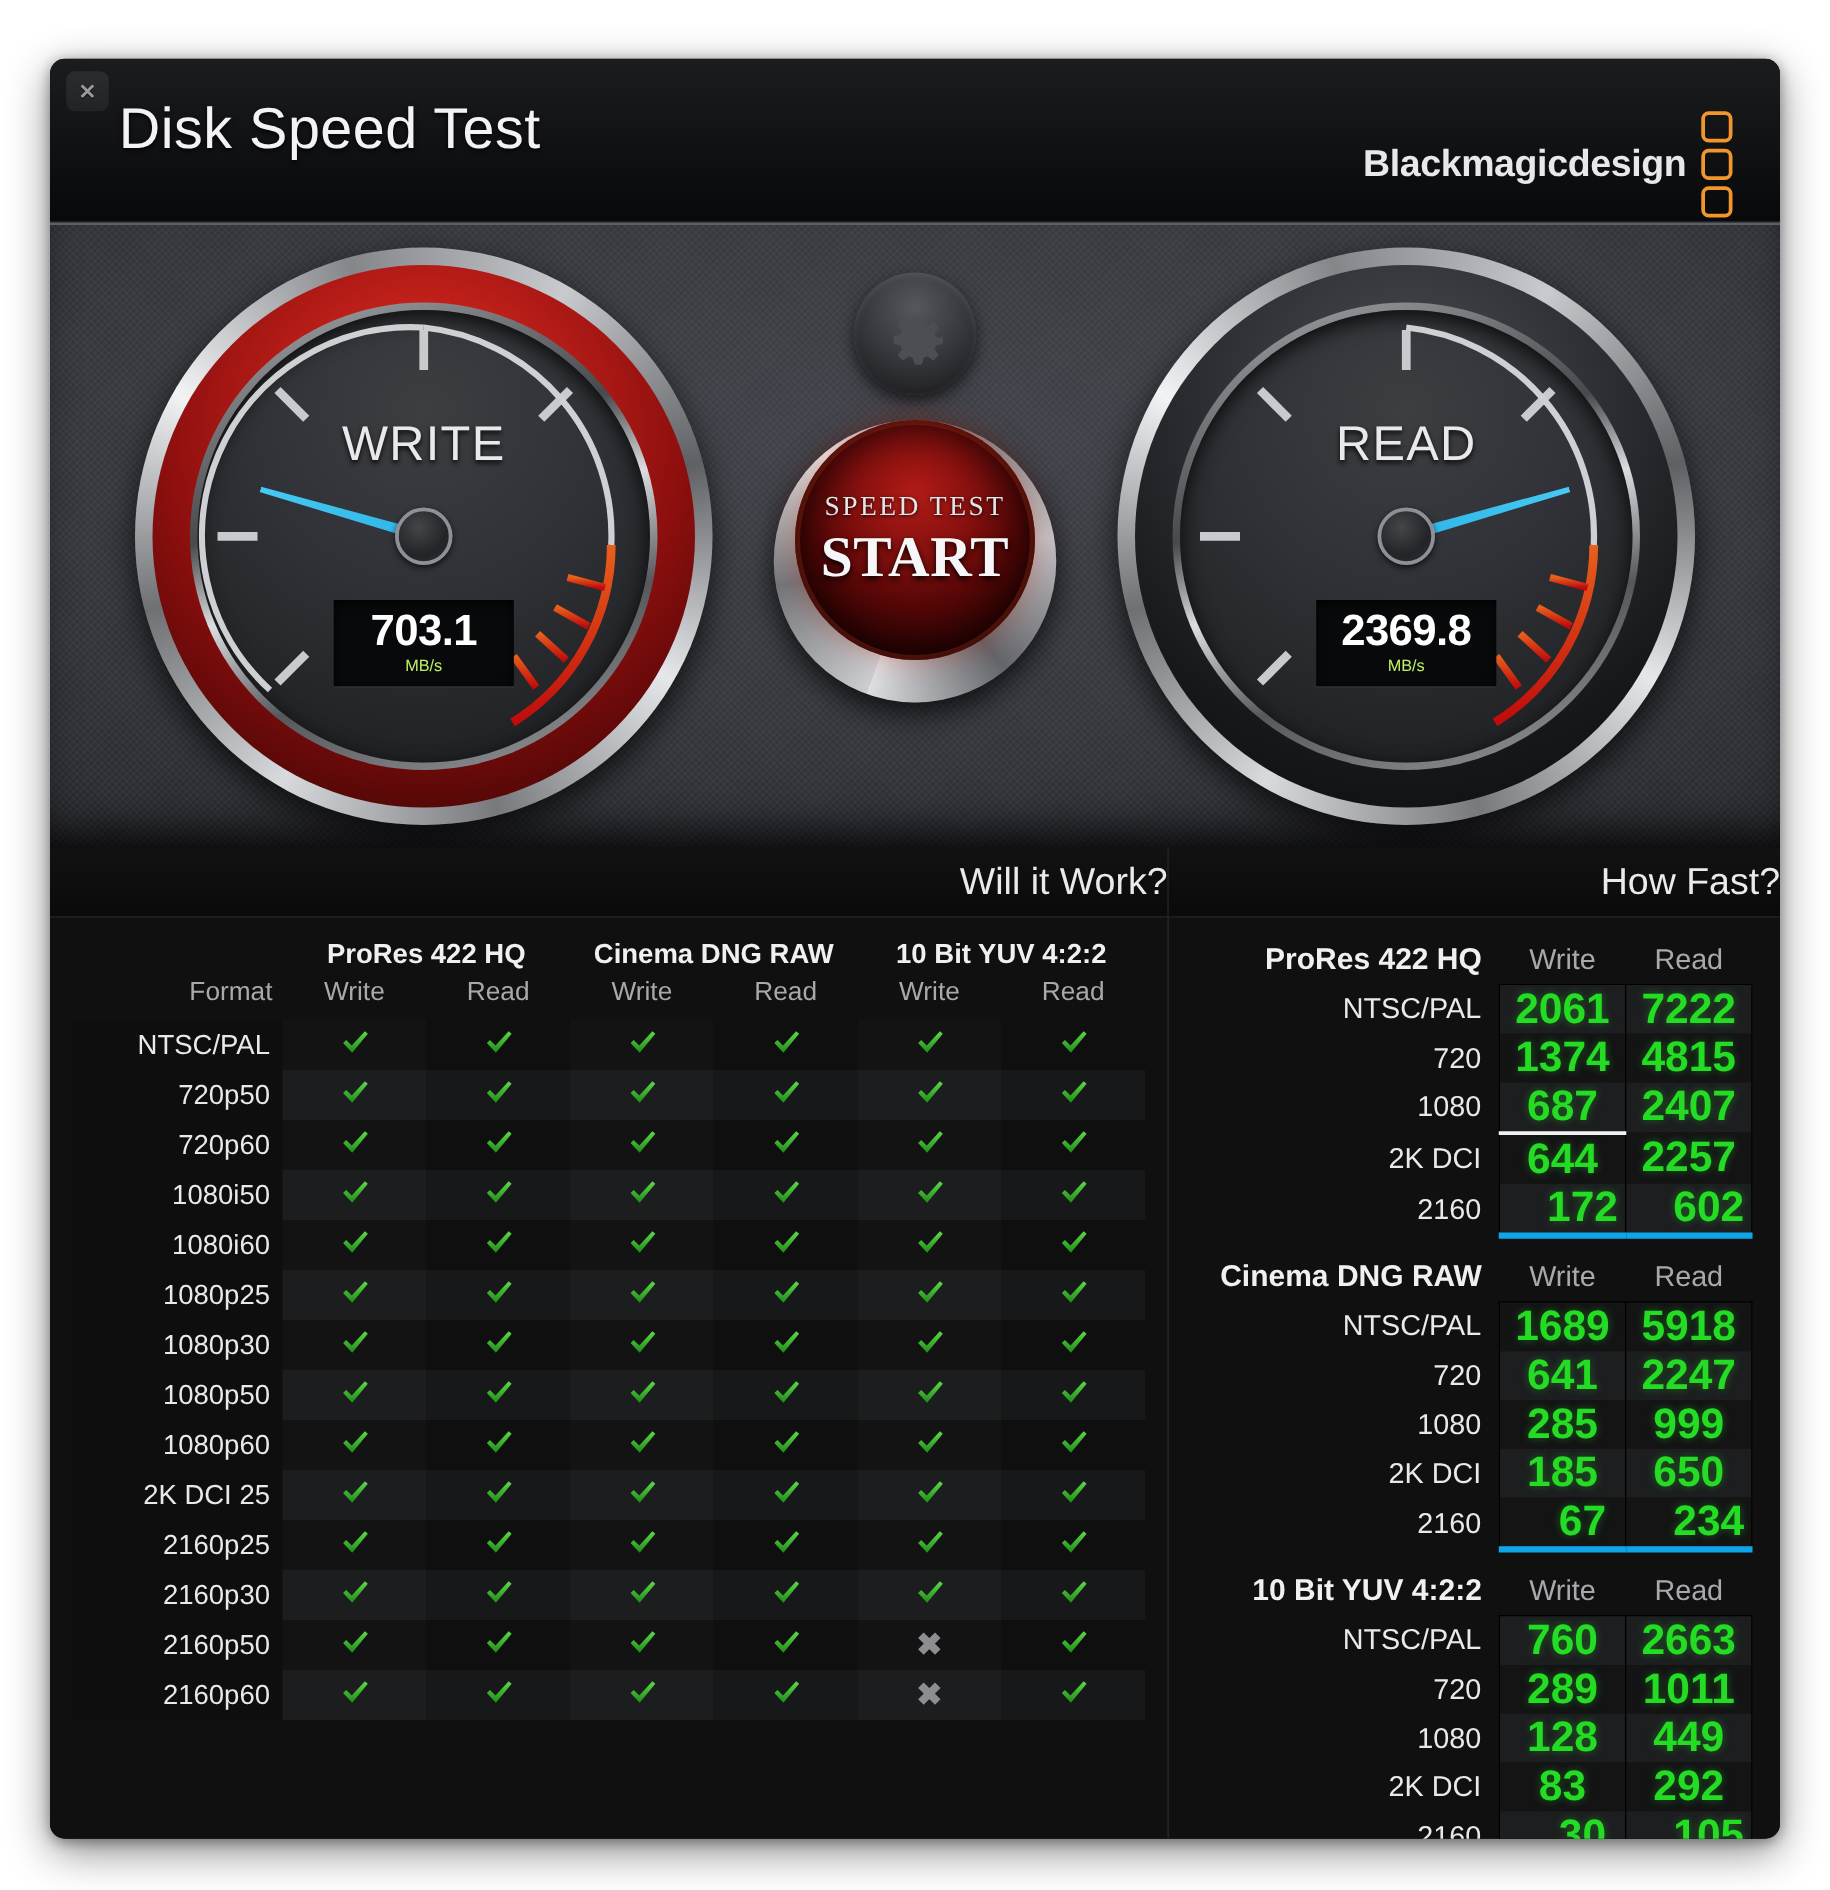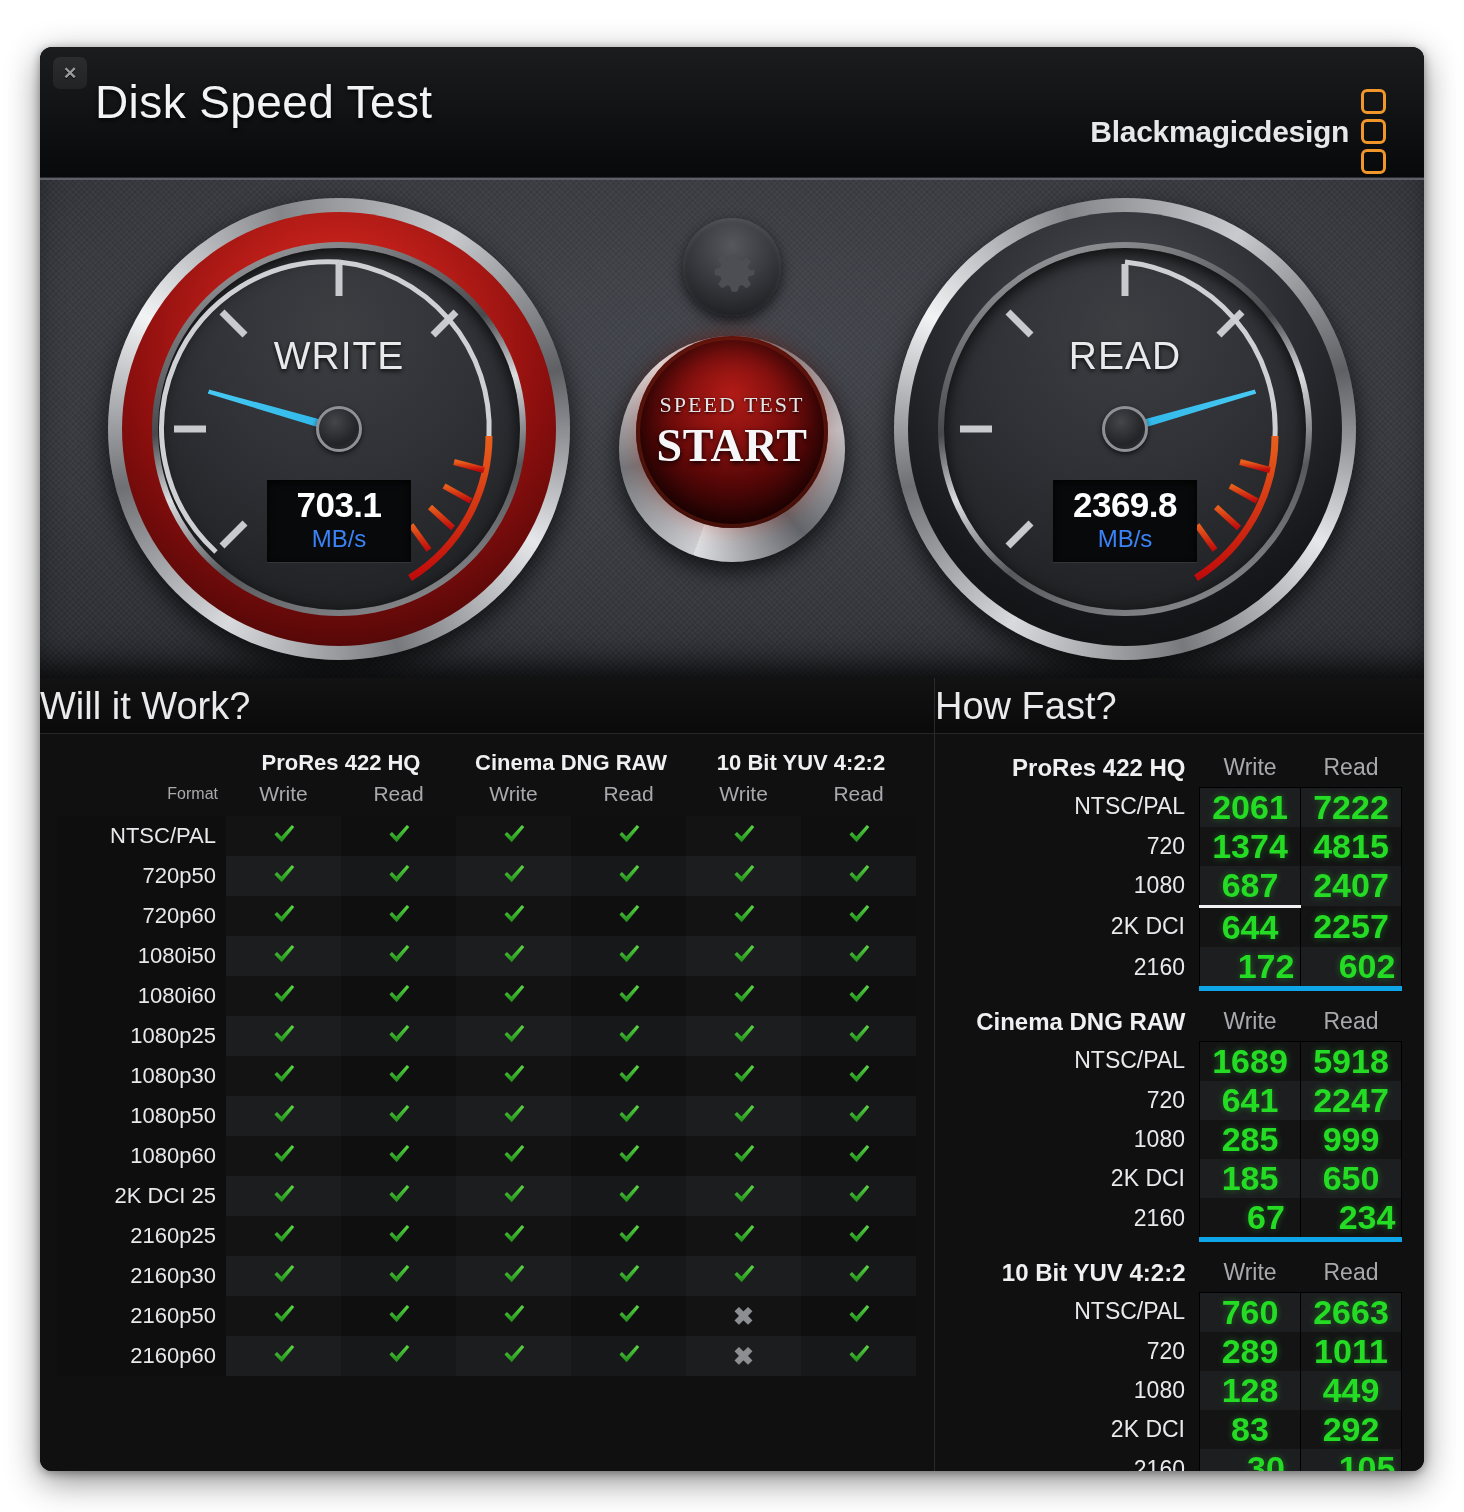--- a/index.html
+++ b/index.html
@@ -106,21 +106,21 @@
     position: absolute; left: 50%; transform: translateX(-50%);
     top: 232px; width: 144px; padding: 7px 0 9px;
     background: #08090a; border-radius: 1px;
     box-shadow: inset 0 2px 7px rgba(0,0,0,.95), 0 1px 0 rgba(255,255,255,.07);
     text-align: center;
   }
   .readout-value {
     font-size: 35px; font-weight: bold; color: #ffffff;
     letter-spacing: -.5px; line-height: 1.05;
   }
-  .readout-unit { font-size: 24px; color: #3b82f6; margin-top: 1px; }
+  .readout-unit { font-size: 13px; color: #bef264; margin-top: 1px; }
 
   .needle {
     position: absolute; left: 50%; top: 50%;
     width: 148px; height: 9px;
     transform-origin: 12px 50%;
     background: linear-gradient(90deg,#1a1a1a 0 14px,#2fb6e8 14px,#46c9f3 100%);
     clip-path: polygon(0 0,100% 26%,100% 74%,0 100%);
     border-radius: 3px;
   }
   #needle-write { transform: translate(-12px,-4.5px) rotate(196deg); }
@@ -170,39 +170,39 @@
   
   #lower {
     position: relative; height: 793px;
     background: #101011;
     display: flex;
   }
   #panel-left  { width: 894px; position: relative; }
   #panel-right { flex: 1; position: relative; border-left: 1px solid #2a2a2c; }
 
   .panel-heading {
-    height: 56px; line-height: 56px; text-align: left;
-    font-size: 38px; font-weight: 300; color: #eaeaec;
+    height: 56px; line-height: 56px; text-align: right;
+    font-size: 30px; font-weight: 300; color: #eaeaec;
     background: linear-gradient(180deg,#121213,#0a0a0b);
     border-bottom: 1px solid #262628;
   }
 
   
   #wiw-wrap { padding: 0 18px; }
   table.wiw { width: 100%; border-collapse: collapse; table-layout: fixed; }
   table.wiw th.grp {
     font-size: 22px; font-weight: bold; color: #f0f0f2;
     padding: 16px 0 2px; text-align: center;
   }
   table.wiw th.sub {
     font-size: 21px; font-weight: 400; color: #a9a9ad;
     padding: 4px 0 10px; text-align: center;
   }
   table.wiw th.fmt-head {
-    font-size: 16px; font-weight: 400; color: #a9a9ad;
+    font-size: 21px; font-weight: 400; color: #a9a9ad;
     padding: 4px 8px 10px 0; text-align: right; margin-top: 10px;
   }
   table.wiw td.fmt {
     font-size: 22px; color: #e9e9ec; text-align: right;
     padding: 0 10px 0 0; white-space: nowrap;
   }
   table.wiw td.cell { text-align: center; height: 40px; }
   table.wiw tbody tr:nth-child(odd)  td { background: #131314; }
   table.wiw tbody tr:nth-child(even) td { background: #1c1d1f; }
   table.wiw tbody tr td.fmt { background: #0e0e0f !important; }

